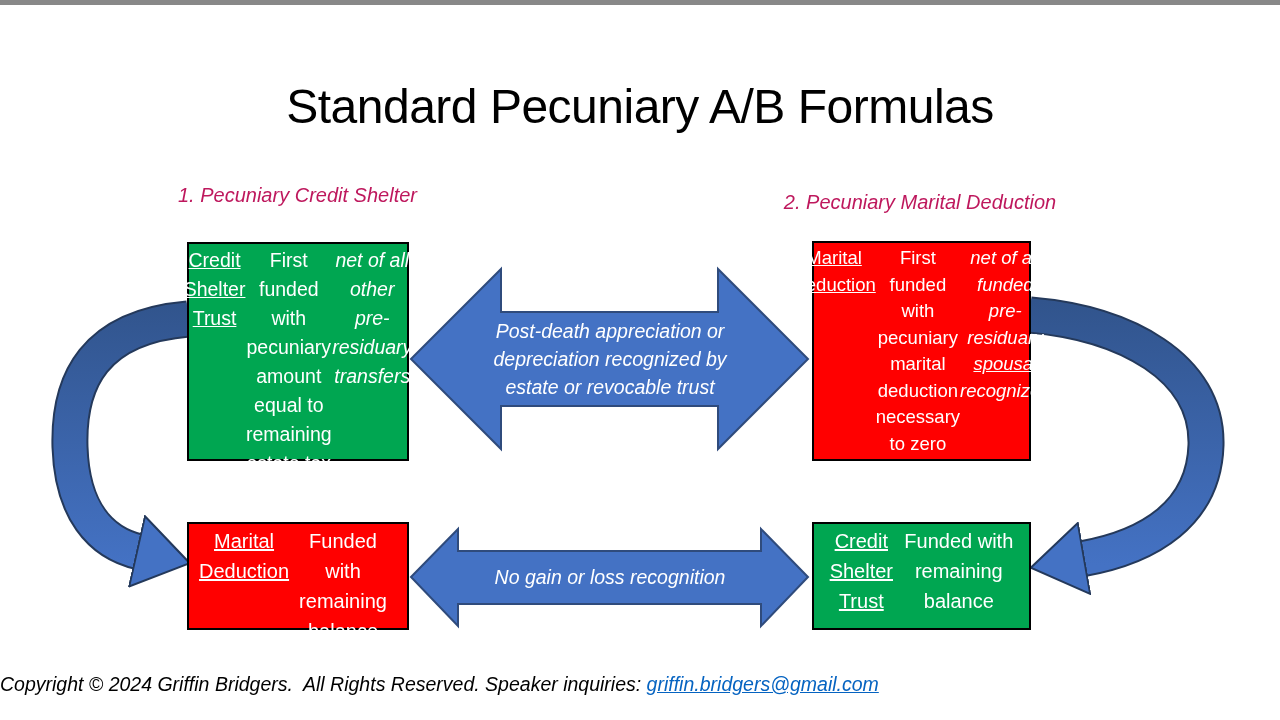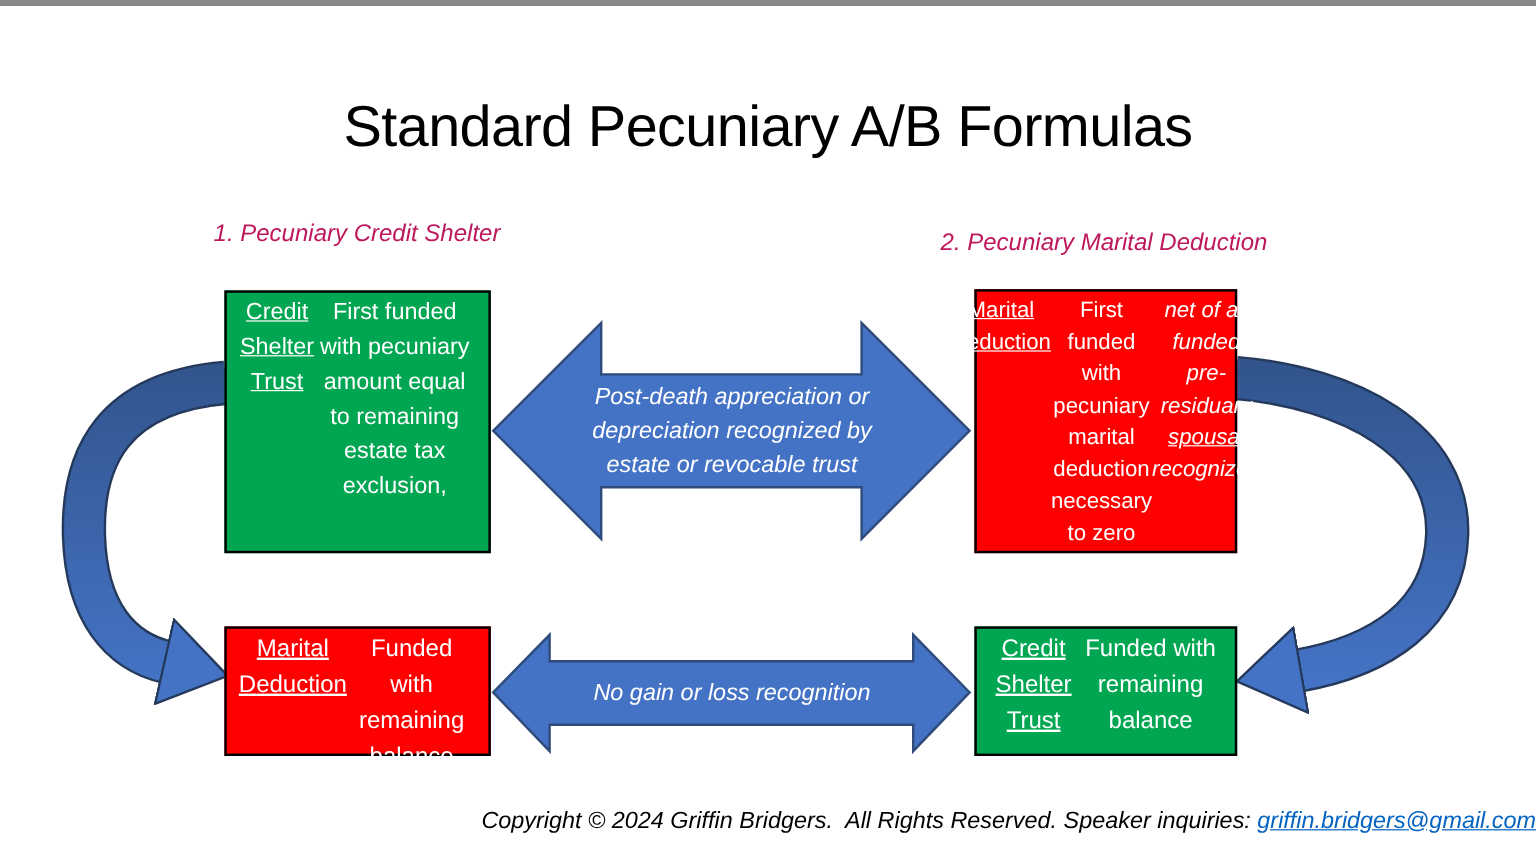--- a/index.html
+++ b/index.html
@@ -32,21 +32,21 @@
   .svg-layer{position:absolute;left:0;top:0;width:1280px;height:720px;}
 
   .arrow-label{
     position:absolute;color:#fff;font-style:italic;text-align:center;
     font-size:19.5px;line-height:28px;
   }
   #arrow-label-top{left:468px;top:312px;width:284px;}
   #arrow-label-bottom{left:430px;top:558px;width:360px;}
 
   .footer{
-    position:absolute;left:0;right:0;top:668px;text-align:right;
+    position:absolute;left:0;right:0;top:668px;text-align:left;
     font-style:italic;font-size:19.5px;color:#000;
   }
   .footer span{white-space:pre-wrap;}
   .footer a{color:#0563C1;text-decoration:underline;cursor:pointer;}
 </style>
 </head>
 <body>
 
 <div class="slide">
 
@@ -77,20 +77,21 @@
   </svg>
 
   <div class="title">Standard Pecuniary A/B Formulas</div>
 
   <div class="section-label" id="label-left">1. Pecuniary Credit Shelter</div>
   <div class="section-label" id="label-right">2. Pecuniary Marital Deduction</div>
 
   <div class="box green" id="box-tl" style="background-color: rgb(0, 166, 81);">
     <div class="t">Credit Shelter Trust</div>
     <div>First funded with pecuniary amount equal to remaining estate tax exclusion,</div>
+    <div class="italic">net of all other pre-residuary transfers</div>
   </div>
 
   <div class="box red" id="box-tr" style="background-color: rgb(255, 0, 0);">
     <div class="t">Marital Deduction</div>
     <div>First funded with pecuniary marital deduction necessary to zero out estate tax,</div>
     <div class="italic"><span>net of all funded pre-residuary </span><span class="u">spousal</span><span> recognized</span></div>
   </div>
 
   <div class="box red" id="box-bl" style="background-color: rgb(255, 0, 0);">
     <div class="t">Marital Deduction</div>

